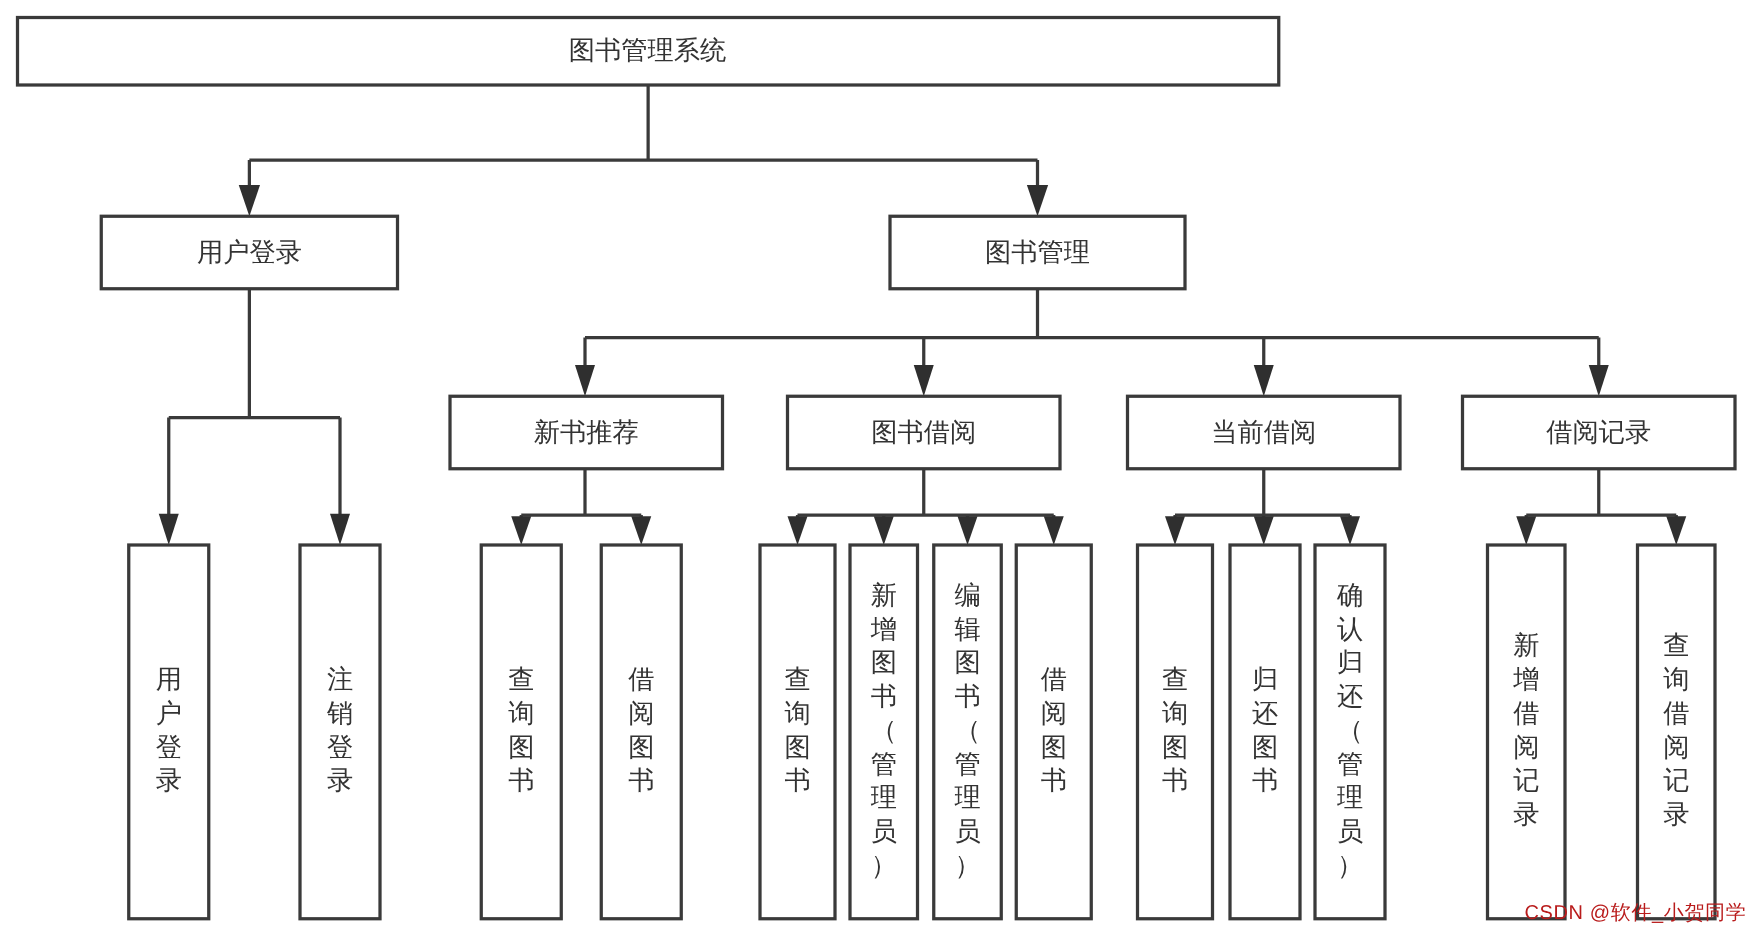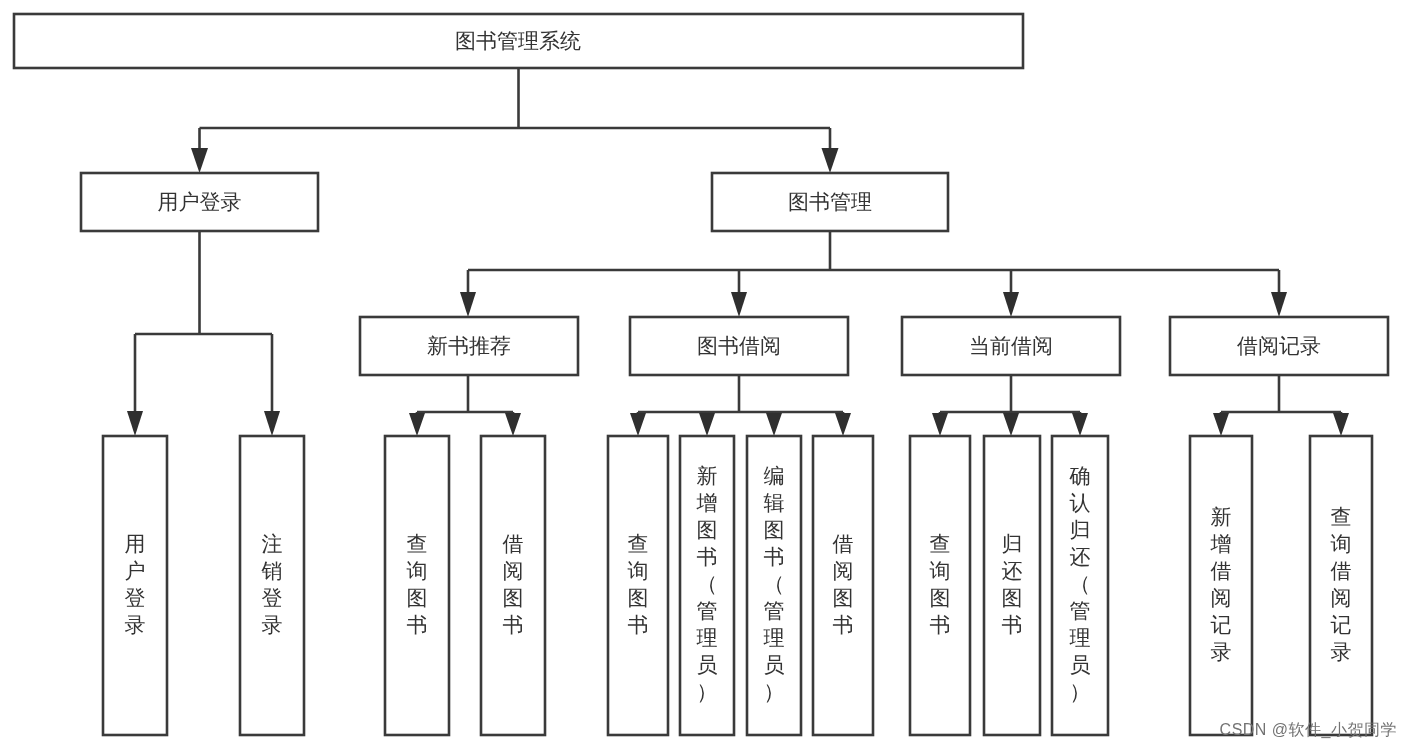--- a/index.html
+++ b/index.html
@@ -53,21 +53,21 @@
     font-size: 21px;
     fill: #333333;
     text-anchor: middle;
   }
   .watermark {
     position: absolute;
     right: 8px;
     bottom: 6px;
     font-family: "Liberation Sans", "DejaVu Sans", sans-serif;
     font-size: 16px;
-    color: #737373;
+    color: #b91c1c;
     letter-spacing: 0.5px;
     white-space: nowrap;
     pointer-events: none;
   }
 </style>
 </head>
 <body>
 
 <div id="diagram-root">
 

